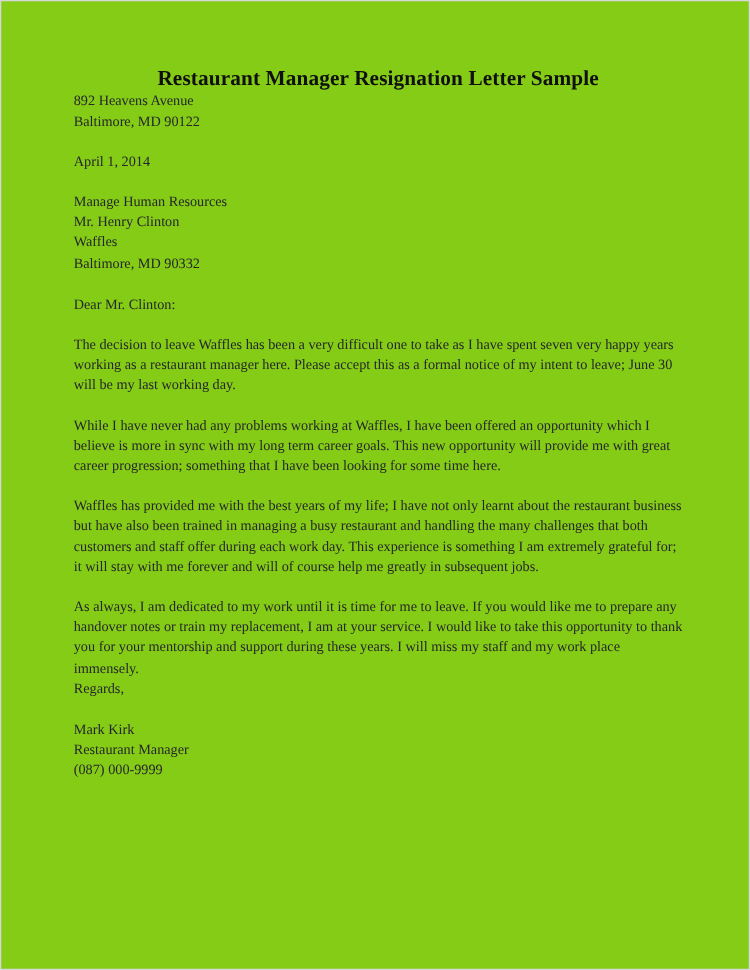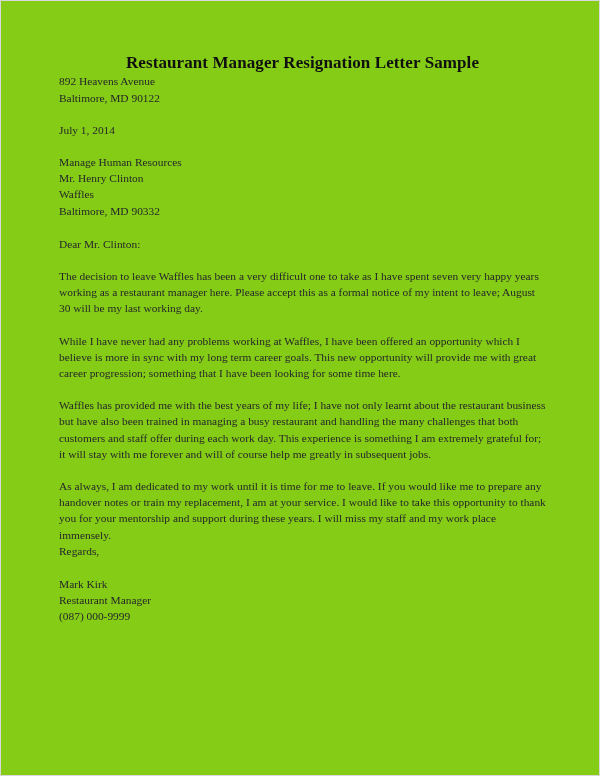--- a/index.html
+++ b/index.html
@@ -56,33 +56,33 @@
   <div class="sheet">
 
     <h1 class="doc-title">Restaurant Manager Resignation Letter Sample</h1>
 
     <div class="block sender-block">
       <span class="line">892 Heavens Avenue</span>
       <span class="line">Baltimore, MD 90122</span>
     </div>
 
     <div class="block date-block">
-      <span class="line">July 1, 2014</span>
+      <span class="line">April 1, 2014</span>
     </div>
 
     <div class="block recipient-block">
       <span class="line">Manage Human Resources</span>
       <span class="line">Mr. Henry Clinton</span>
       <span class="line">Waffles</span>
       <span class="line">Baltimore, MD 90332</span>
     </div>
 
     <div class="block salutation">Dear Mr. Clinton:</div>
 
-    <div class="block para">The decision to leave Waffles has been a very difficult one to take as I have spent seven very happy years working as a restaurant manager here. Please accept this as a formal notice of my intent to leave; August 30 will be my last working day.</div>
+    <div class="block para">The decision to leave Waffles has been a very difficult one to take as I have spent seven very happy years working as a restaurant manager here. Please accept this as a formal notice of my intent to leave; June 30 will be my last working day.</div>
     <div class="block para">While I have never had any problems working at Waffles, I have been offered an opportunity which I believe is more in sync with my long term career goals. This new opportunity will provide me with great career progression; something that I have been looking for some time here.</div>
     <div class="block para">Waffles has provided me with the best years of my life; I have not only learnt about the restaurant business but have also been trained in managing a busy restaurant and handling the many challenges that both customers and staff offer during each work day. This experience is something I am extremely grateful for; it will stay with me forever and will of course help me greatly in subsequent jobs.</div>
     <div class="block para">As always, I am dedicated to my work until it is time for me to leave. If you would like me to prepare any handover notes or train my replacement, I am at your service. I would like to take this opportunity to thank you for your mentorship and support during these years. I will miss my staff and my work place immensely.</div>
 
     <div class="block closing">Regards,</div>
 
     <div class="block signature">
       <span class="line">Mark Kirk</span>
       <span class="line">Restaurant Manager</span>
       <span class="line">(087) 000-9999</span>

